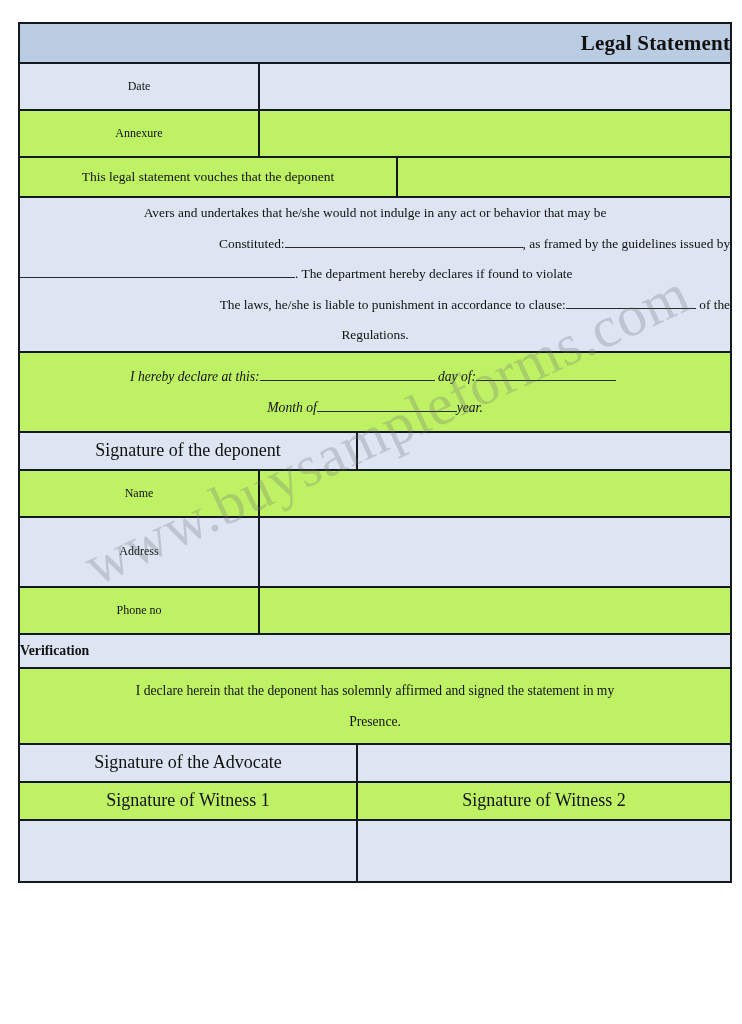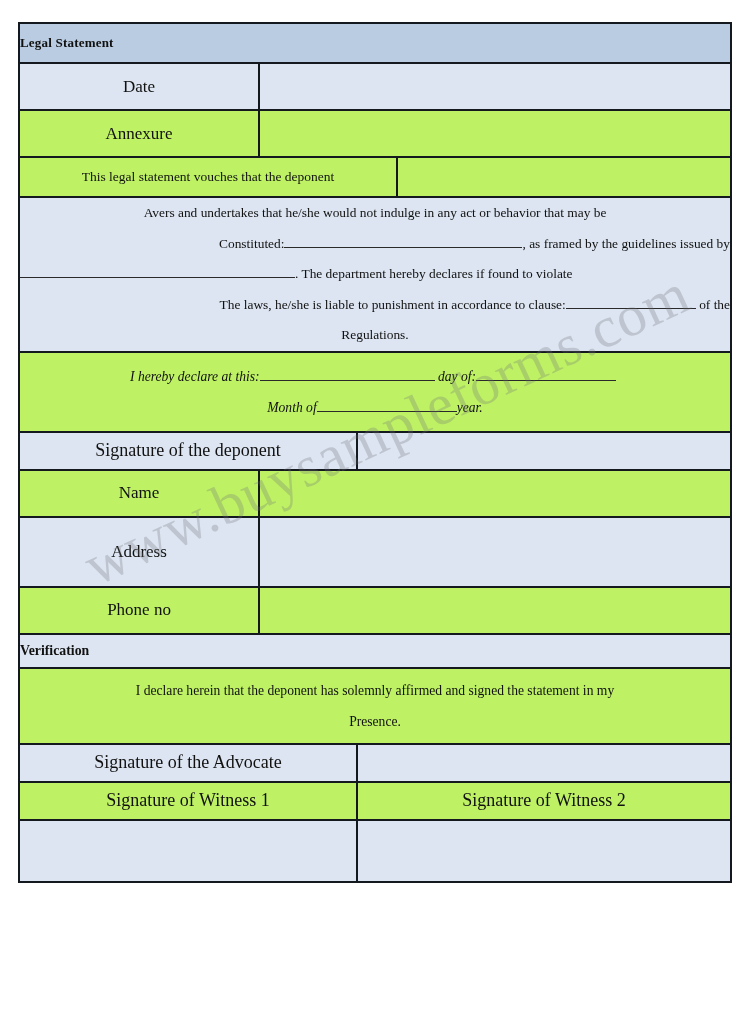--- a/index.html
+++ b/index.html
@@ -57,30 +57,30 @@
     padding: 0;
     vertical-align: middle;
     background: #bef264;
   }
   .blue   { background: #dce5f1 !important; }
   .blue-h { background: #b9cce2 !important; }
 
   .cellpad { padding: 4px 8px; }
 
   .title-cell {
-    text-align: left;
-    font-size: 13px;
+    text-align: right;
+    font-size: 21px;
     font-weight: bold;
     height: 38px;
     letter-spacing: 0.2px;
   }
 
   .label-cell {
     text-align: center;
-    font-size: 17px;
+    font-size: 12px;
     height: 45px;
     margin-left: 36px;
   }
 
   .vouch-cell {
     text-align: center;
     font-size: 13.5px;
     height: 38px;
     margin-left: 36px;
   }

